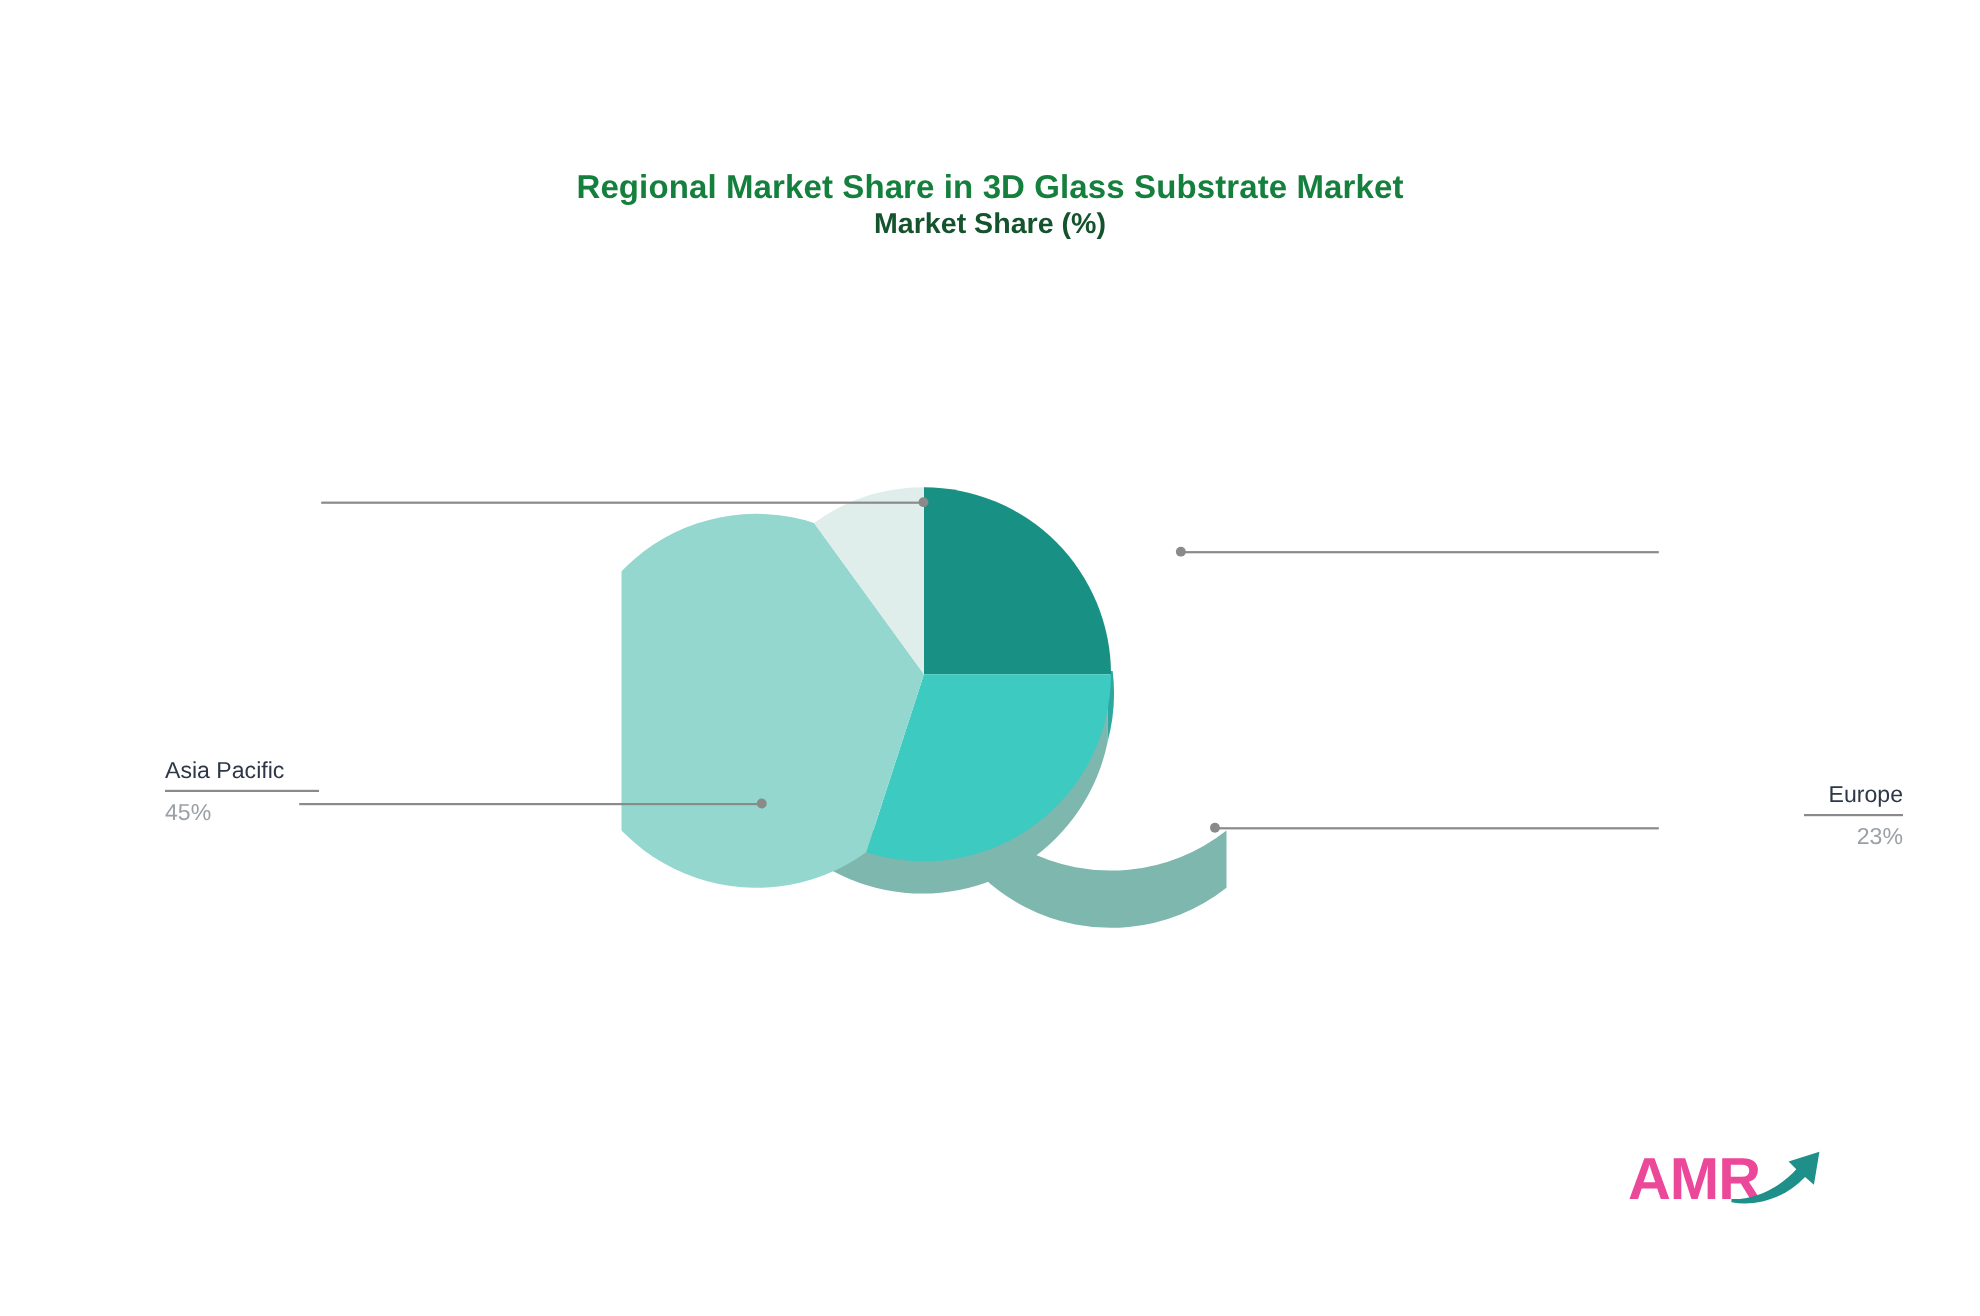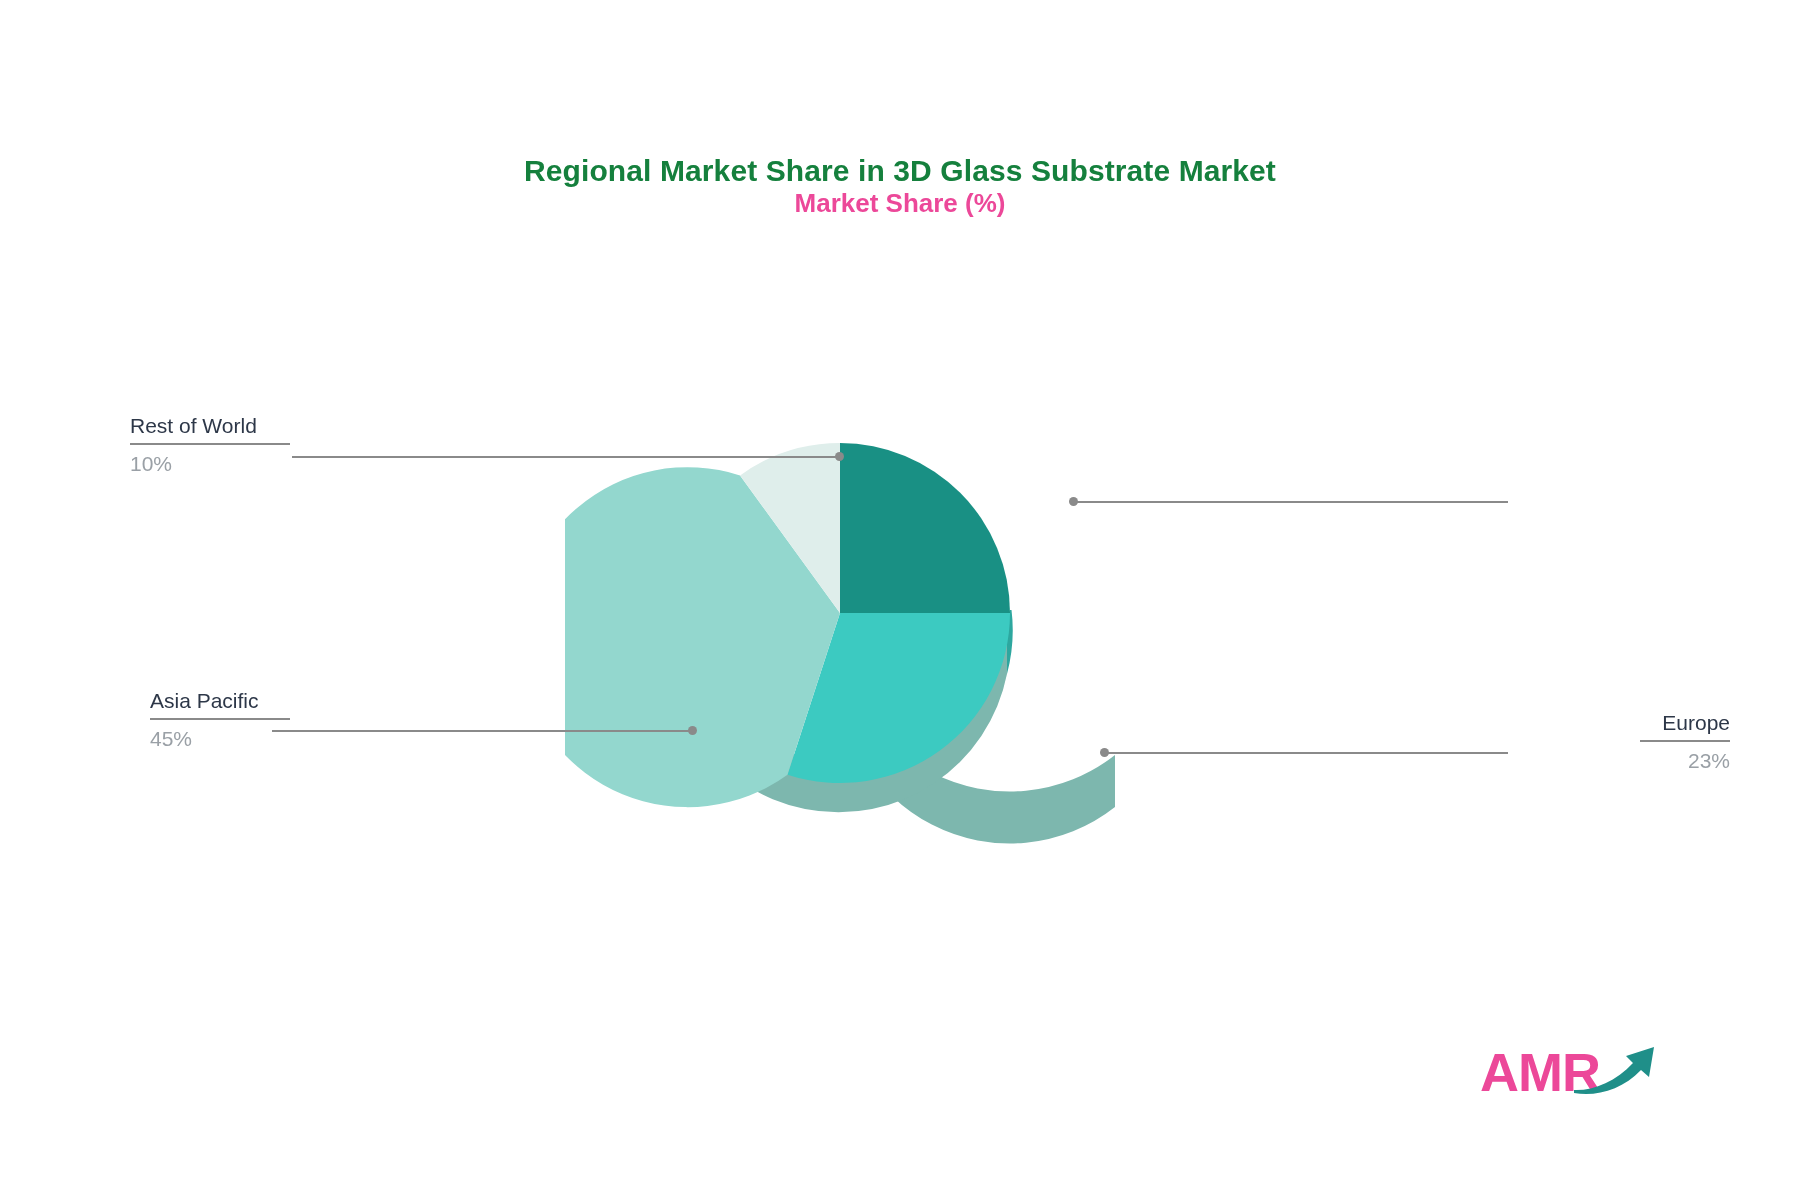--- a/index.html
+++ b/index.html
@@ -32,21 +32,21 @@
     margin-top: 21px;
   }
   .subtitle {
     position: absolute;
     left: 0;
     top: 188px;
     width: 1800px;
     text-align: center;
     font-size: 26px;
     font-weight: bold;
-    color: #ec4899;
+    color: #14532d;
   }
 
   
   .pie-wrap {
     position: absolute;
     left: 565px;
     top: 360px;
     width: 670px;
     height: 570px;
   }
@@ -170,25 +170,20 @@
 
   <div class="leader-dot" style="left:1100px; top:748px;"></div>
   <div class="leader" style="left:1104px; top:752px; width:404px;"></div>
 
   <div class="leader-dot" style="left:688px; top:726px;"></div>
   <div class="leader" style="left:272px; top:730px; width:420px;"></div>
 
   <div class="leader-dot" style="left:835px; top:452px;"></div>
   <div class="leader" style="left:292px; top:456px; width:547px;"></div>
 
-  <div class="callout left" id="callout-rest-of-world">
-    <span class="lbl">Rest of World</span>
-    <div class="rule"></div>
-    <span class="val">10%</span>
-  </div>
 
   <div class="callout left" id="callout-asia-pacific">
     <span class="lbl">Asia Pacific</span>
     <div class="rule"></div>
     <span class="val">45%</span>
   </div>
 
 
   <div class="callout right" id="callout-europe">
     <span class="lbl">Europe</span>

